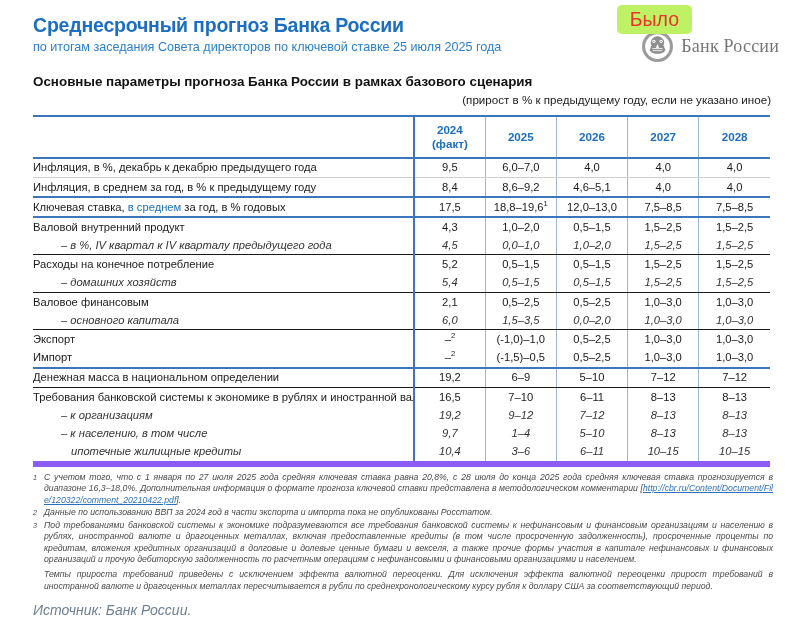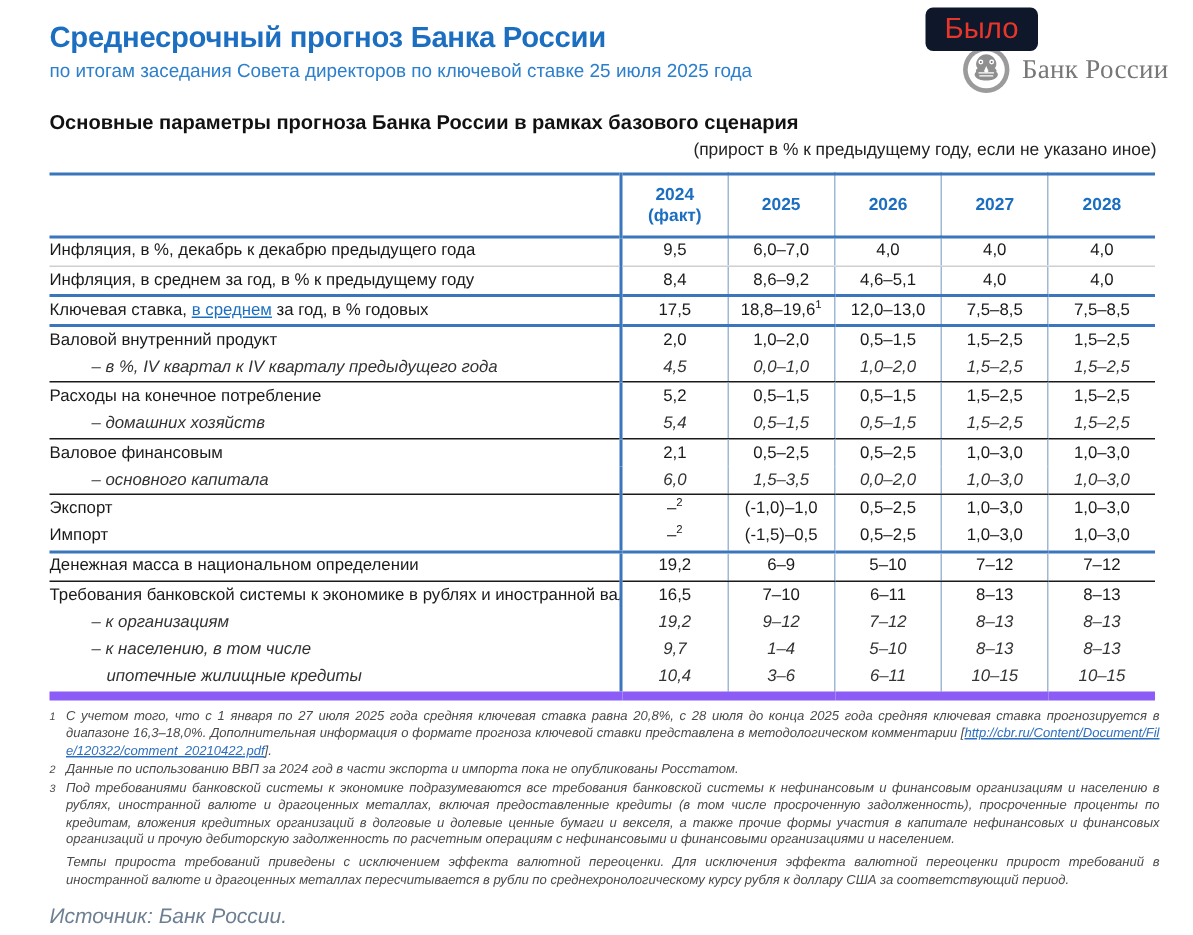--- a/index.html
+++ b/index.html
@@ -78,21 +78,21 @@
     font-family: "Liberation Serif", serif;
     letter-spacing: 0.2px;
     white-space: nowrap;
   }
 
   
   .badge-was {
     position: absolute;
     right: 103px;
     top: 5px;
-    background: #0f172a;
+    background: #bef264;
     border-radius: 5px;
     padding: 4px 13px 5px 13px;
     z-index: 20;
   }
   .badge-was-text {
     color: #e8362a;
     font-size: 19.5px;
     font-weight: normal;
     line-height: 1.05;
     white-space: nowrap;
@@ -178,21 +178,20 @@
   }
 
   
   tr.sep-thin > td { border-bottom: 1px solid #cfcfcf; }
   tr.sep-blue > td { border-bottom: 2px solid #3b76bd; }
   tr.sep-dark > td { border-bottom: 1px solid #1a1a1a; }
   tbody tr.last > td { border-bottom: 6px solid #8b5cf6; }
 
   .link-inline {
     color: #1c6fc0;
-    text-decoration: underline;
     cursor: pointer;
   }
   sup {
     font-size: 7.6px;
     vertical-align: super;
     line-height: 0;
   }
 
   
   .notes {
@@ -322,21 +321,21 @@
           <tr class="sep-blue">
             <td class="lbl"><span>Ключевая ставка, </span><span class="link-inline">в среднем</span><span> за год, в % годовых</span></td>
             <td class="num first"><span>17,5</span></td>
             <td class="num"><span>18,8–19,6</span><sup>1</sup></td>
             <td class="num"><span>12,0–13,0</span></td>
             <td class="num"><span>7,5–8,5</span></td>
             <td class="num"><span>7,5–8,5</span></td>
           </tr>
           <tr class="">
             <td class="lbl"><span>Валовой внутренний продукт</span></td>
-            <td class="num first"><span>2,0</span></td>
+            <td class="num first"><span>4,3</span></td>
             <td class="num"><span>1,0–2,0</span></td>
             <td class="num"><span>0,5–1,5</span></td>
             <td class="num"><span>1,5–2,5</span></td>
             <td class="num"><span>1,5–2,5</span></td>
           </tr>
           <tr class="sep-dark sub">
             <td class="lbl"><span>– в %, IV квартал к IV кварталу предыдущего года</span></td>
             <td class="num first"><span>4,5</span></td>
             <td class="num"><span>0,0–1,0</span></td>
             <td class="num"><span>1,0–2,0</span></td>

